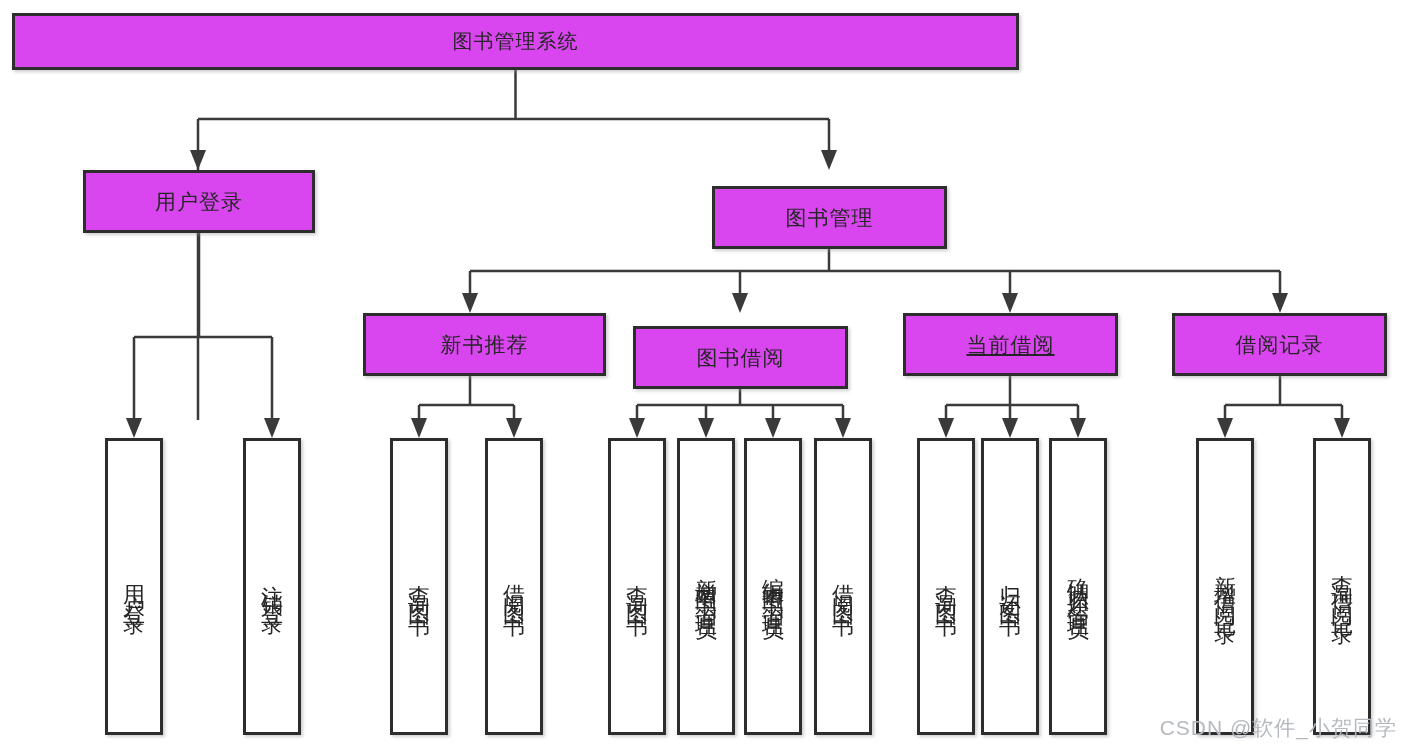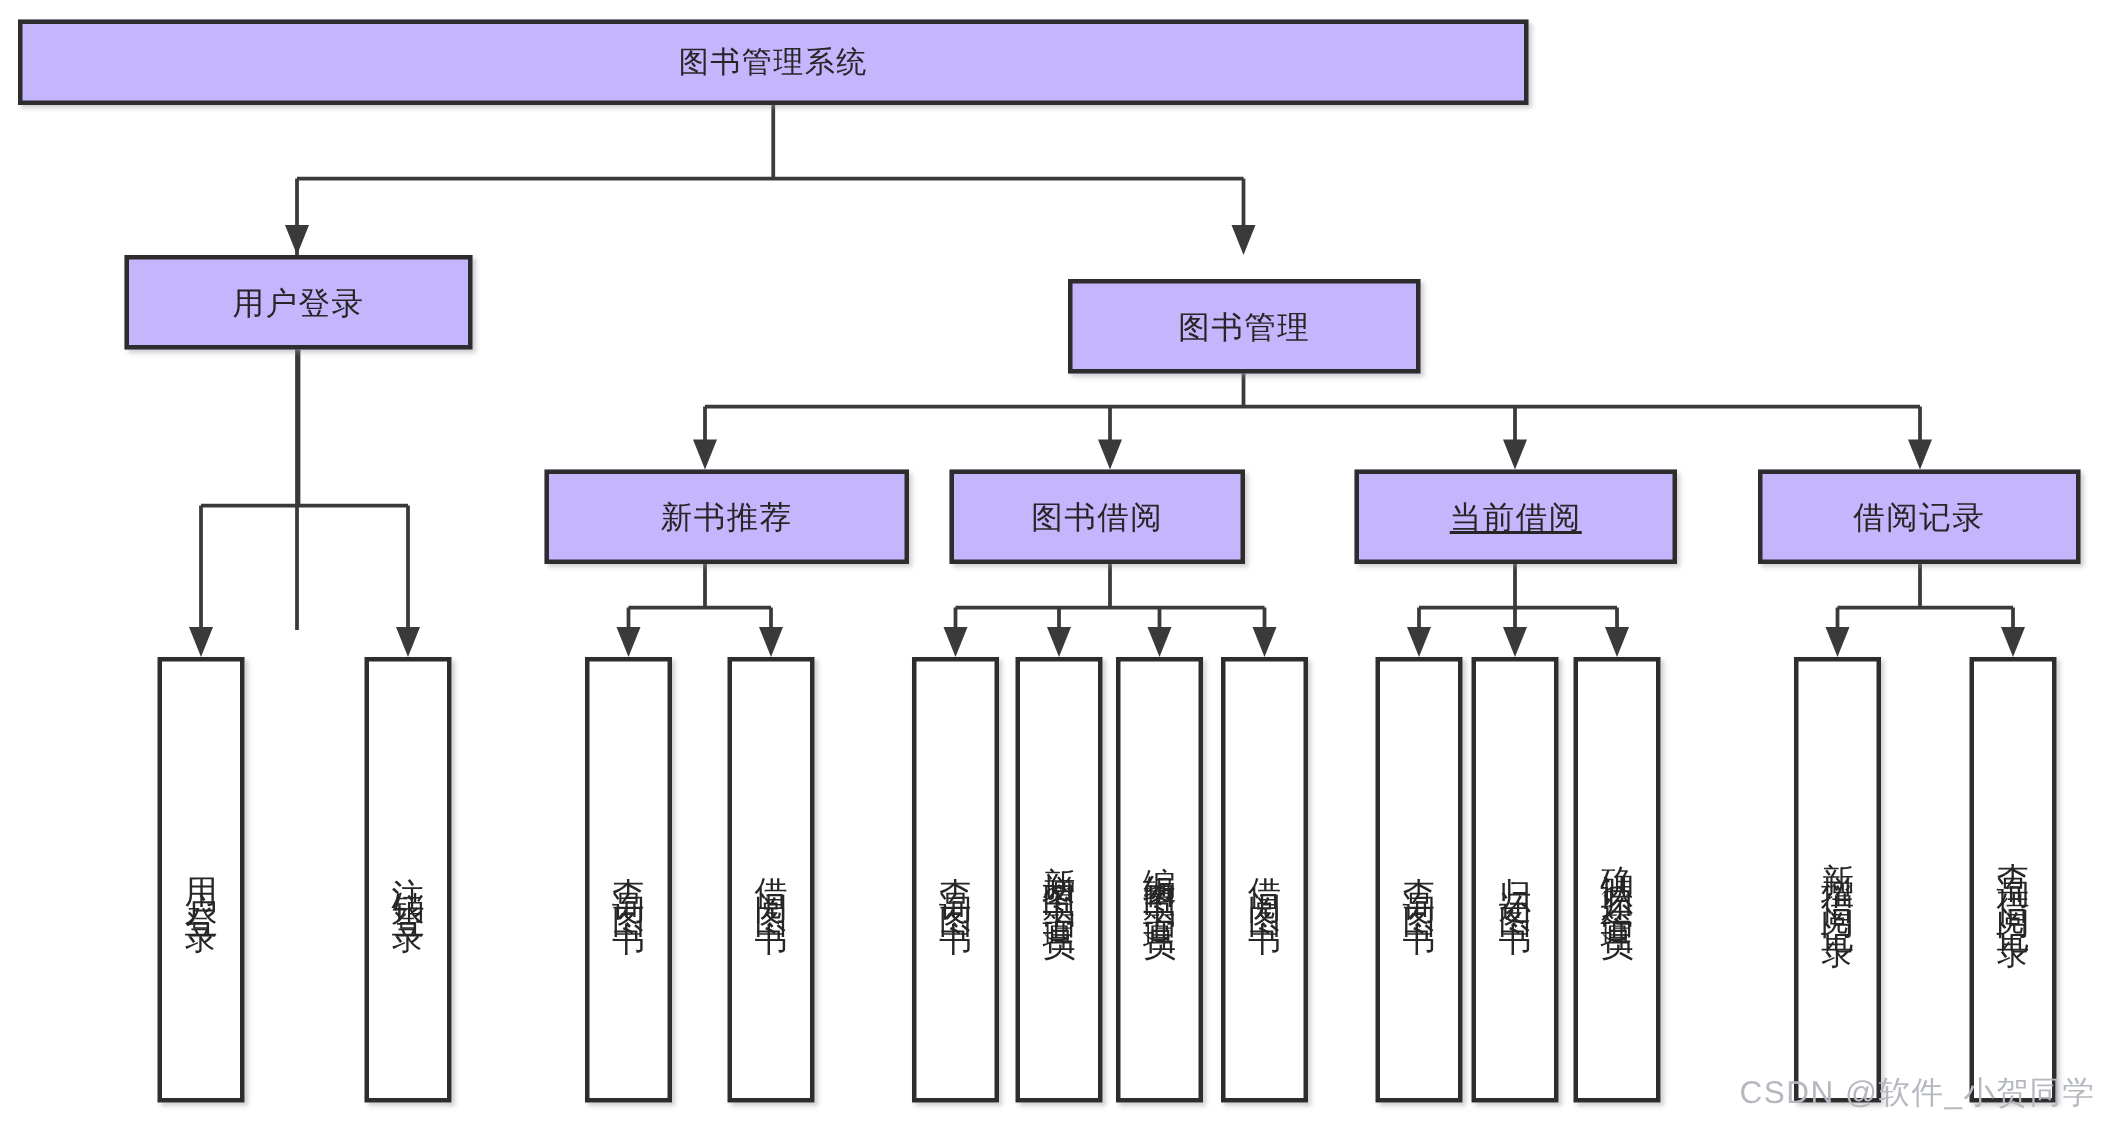--- a/index.html
+++ b/index.html
@@ -6,21 +6,21 @@
   #canvas{
     position:relative;
     width:1405px;height:747px;
     background:#ffffff;
     font-family:"Liberation Sans","DejaVu Sans",sans-serif;
     overflow:hidden;
   }
   #edges{position:absolute;left:0;top:0;width:1405px;height:747px;}
   .hbox{
     position:absolute;box-sizing:border-box;
-    border:3px solid #2d2d2d;background:#c4b5fd;
+    border:3px solid #2d2d2d;background:#d946ef;
     display:flex;align-items:center;justify-content:center;
     box-shadow:2px 2px 3px rgba(150,150,150,0.45);
     color:#262626;font-size:21px;letter-spacing:1px;
   }
   .root{font-size:20px;}
   .vbox{
     position:absolute;box-sizing:border-box;
     border:3px solid #2d2d2d;background:#ffffff;
     display:flex;align-items:center;justify-content:center;
     box-shadow:2px 2px 3px rgba(150,150,150,0.45);
@@ -91,21 +91,21 @@
   <div class="hbox" style="left:83px;top:170px;width:232px;height:63px;">
     <span>用户登录</span>
   </div>
   <div class="hbox" style="left:712px;top:186px;width:235px;height:63px;">
     <span>图书管理</span>
   </div>
 
   <div class="hbox" style="left:363px;top:313px;width:243px;height:63px;">
     <span>新书推荐</span>
   </div>
-  <div class="hbox" style="left:633px;top:313px;width:197px;height:63px;text-align:right;">
+  <div class="hbox" style="left:633px;top:326px;width:215px;height:63px;text-align:right;">
     <span>图书借阅</span>
   </div>
   <div class="hbox" style="left:903px;top:313px;width:215px;height:63px;text-decoration:underline;">
     <span>当前借阅</span>
   </div>
   <div class="hbox" style="left:1172px;top:313px;width:215px;height:63px;">
     <span>借阅记录</span>
   </div>
 
   <div class="vbox" style="left:105px;top:438px;width:58px;height:297px;">

